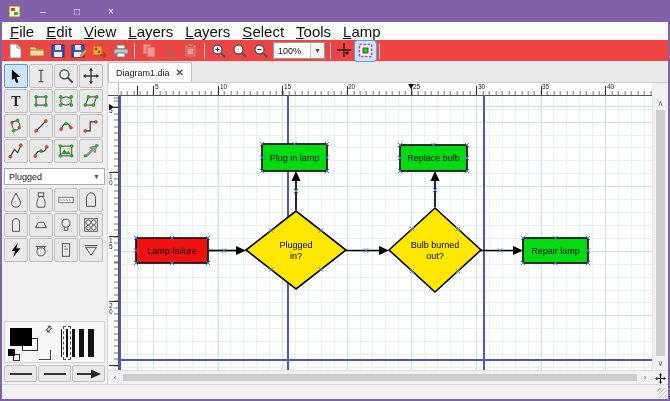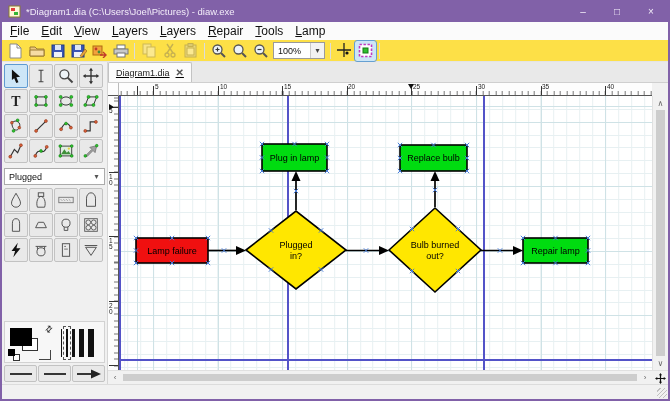--- a/index.html
+++ b/index.html
@@ -10,25 +10,25 @@
 
   
   .titlebar { height:22px; background:#8161a8; display:flex; align-items:center; flex:0 0 22px; }
   .app-icon { width:13px; height:13px; margin:0 5px 0 6px; }
   .title-text { color:#f3edf9; font-size:9.5px; flex:1 1 auto; white-space:nowrap; overflow:hidden; }
   .win-controls { display:flex; height:100%; }
   .win-btn { width:34px; height:100%; color:#f3edf9; font-size:10px; display:flex; align-items:center; justify-content:center; cursor:default; }
 
   
   .menubar { height:18px; background:#fbfbfb; display:flex; align-items:center; padding-left:2px; flex:0 0 18px; }
-  .menu-item { font-size:12px; color:#111; padding:2px 6px; display:inline-block; }
+  .menu-item { font-size:15px; color:#111; padding:2px 6px; display:inline-block; }
   .menu-item::first-letter { text-decoration:underline; }
 
   
-  .toolbar { height:22px; background:#fde047; border-bottom:1px solid #e4e4e4; display:flex; align-items:center; padding-left:3px; flex:0 0 22px; }
+  .toolbar { height:22px; background:#ef4444; border-bottom:1px solid #e4e4e4; display:flex; align-items:center; padding-left:3px; flex:0 0 22px; }
   .tb-btn { width:21px; height:20px; display:flex; align-items:center; justify-content:center; border-radius:2px; }
   .tb-btn.dis { opacity:.45; filter:grayscale(35%); }
   .tb-btn.active { background:#cde6f7; outline:1px solid #66a0d2; }
   .tb-sep { width:1px; height:16px; background:#dcdcdc; margin:0 3px; }
   .zoom-combo { display:flex; align-items:center; height:17px; border:1px solid #9a9a9a; background:#fff; margin:0 2px; }
   .zoom-combo .val { font-size:9px; padding:0 4px; width:36px; color:#111; }
   .zoom-combo .dd { width:14px; height:100%; border-left:1px solid #c9c9c9; background:#f2f2f2; font-size:8px; color:#444; display:flex; align-items:center; justify-content:center; }
 
   
   .main { display:flex; flex:0 0 322px; height:322px; }
@@ -53,21 +53,21 @@
   .corner-l { position:absolute; right:4px; bottom:2px; width:12px; height:10px; border-right:1px solid #444; border-bottom:1px solid #444; }
   .widthwidget { width:44px; height:38px; display:flex; align-items:center; justify-content:center; gap:4px; }
   .wbar { background:#111; height:28px; }
   .wbar.w1{width:1px} .wbar.w2{width:2px} .wbar.w3{width:3px} .wbar.w4{width:5px} .wbar.w5{width:6px}
   .wsel { outline:1px dashed #555; outline-offset:2px; }
   .arrow-row { display:flex; gap:1px; }
   .abtn { flex:1; height:17px; background:#e9e9e9; border:1px solid #c2c2c2; border-radius:2px; display:flex; align-items:center; justify-content:center; }
 
   
   .canvas-col { width:560px; display:flex; flex-direction:column; }
-  .tabbar { height:21px; background:#e9e9e9; border-bottom:1px solid #cfcfcf; display:flex; align-items:flex-end; flex:0 0 21px;text-decoration:underline; }
+  .tabbar { height:21px; background:#e9e9e9; border-bottom:1px solid #cfcfcf; display:flex; align-items:flex-end; flex:0 0 21px; }
   .tab { height:20px; background:#fbfbfb; border:1px solid #c3c3c3; border-bottom:none; border-radius:2px 2px 0 0; display:flex; align-items:center; padding:0 7px; gap:6px; }
   .tab .lbl { font-size:9px; color:#222; }
   .tab .close { font-size:10px; color:#555; font-weight:bold; line-height:1; }
 
   .ruler-row { height:13px; display:flex; flex:0 0 13px; }
   .ruler-corner { width:11px; height:13px; background:#fdfdfd; border-right:1px solid #bbb; border-bottom:1px solid #555; }
   .hruler { position:relative; width:533px; background:#fdfdfd; border-bottom:1px solid #555; overflow:hidden; }
   .hruler .minor { position:absolute; left:0; right:0; bottom:0; height:4px;
     background:repeating-linear-gradient(90deg,#777 0 1px,transparent 1px 6.46px); background-position-x:1.7px; }
   .hruler .major { position:absolute; left:0; right:0; bottom:0; height:9px;
@@ -117,35 +117,34 @@
 <body>
 
 <div class="window">
 
   <div class="titlebar">
     <svg class="app-icon" viewBox="0 0 13 13">
       <rect x="1" y="1" width="11" height="11" fill="#fdf6d8" stroke="#8a7a30" stroke-width="1"></rect>
       <rect x="3" y="3" width="4" height="3" fill="#e23c3c"></rect>
       <rect x="6" y="7" width="4" height="3" fill="#35b435"></rect>
     </svg>
-    <span class="title-text">*Diagram1.dia (C:\Users\Joel\Pictures) - diaw.exe</span>
     <div class="win-controls">
       <div class="win-btn">–</div>
       <div class="win-btn">□</div>
       <div class="win-btn">×</div>
     </div>
   </div>
 
   <div class="menubar">
     <span class="menu-item">File</span>
     <span class="menu-item">Edit</span>
     <span class="menu-item">View</span>
     <span class="menu-item">Layers</span>
     <span class="menu-item">Layers</span>
-    <span class="menu-item">Repair</span>
+    <span class="menu-item">Select</span>
     <span class="menu-item">Tools</span>
     <span class="menu-item">Lamp</span>
   </div>
 
   <div class="toolbar">
     <div class="tb-btn">
       <svg width="15" height="16" viewBox="0 0 15 16">
         <path d="M2,1 H9 L13,5 V15 H2 Z" fill="#fff" stroke="#8a8a8a"></path>
           <path d="M9,1 L9,5 H13" fill="none" stroke="#8a8a8a"></path>
       </svg>

